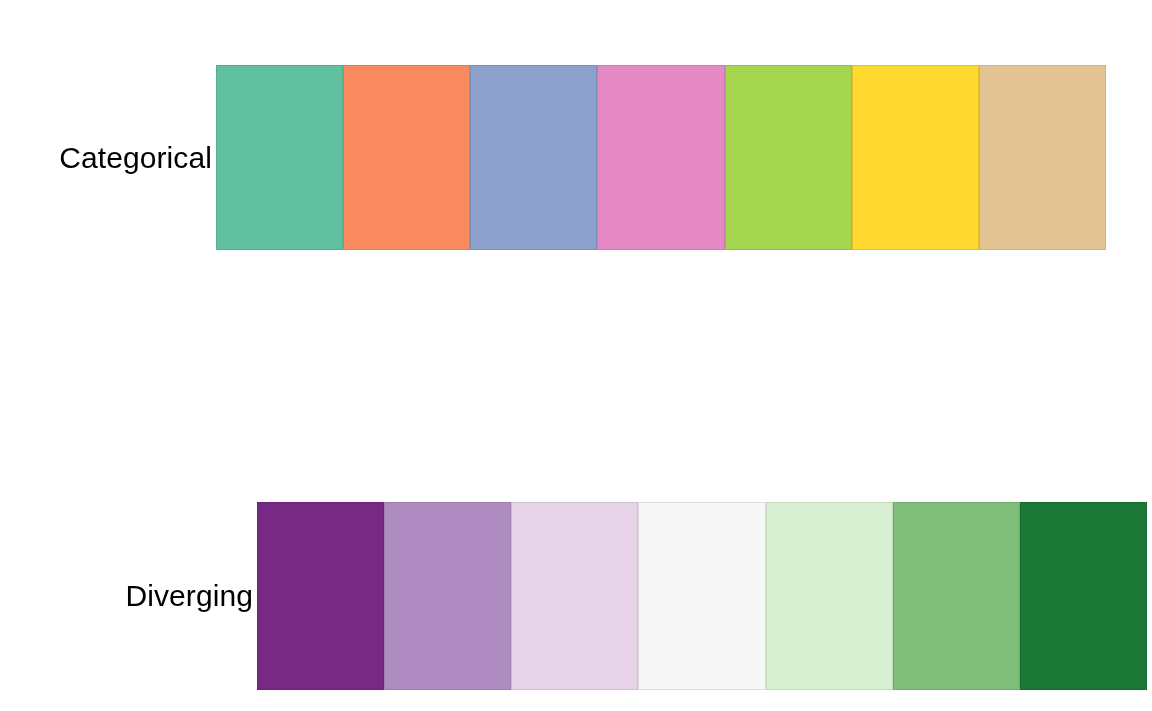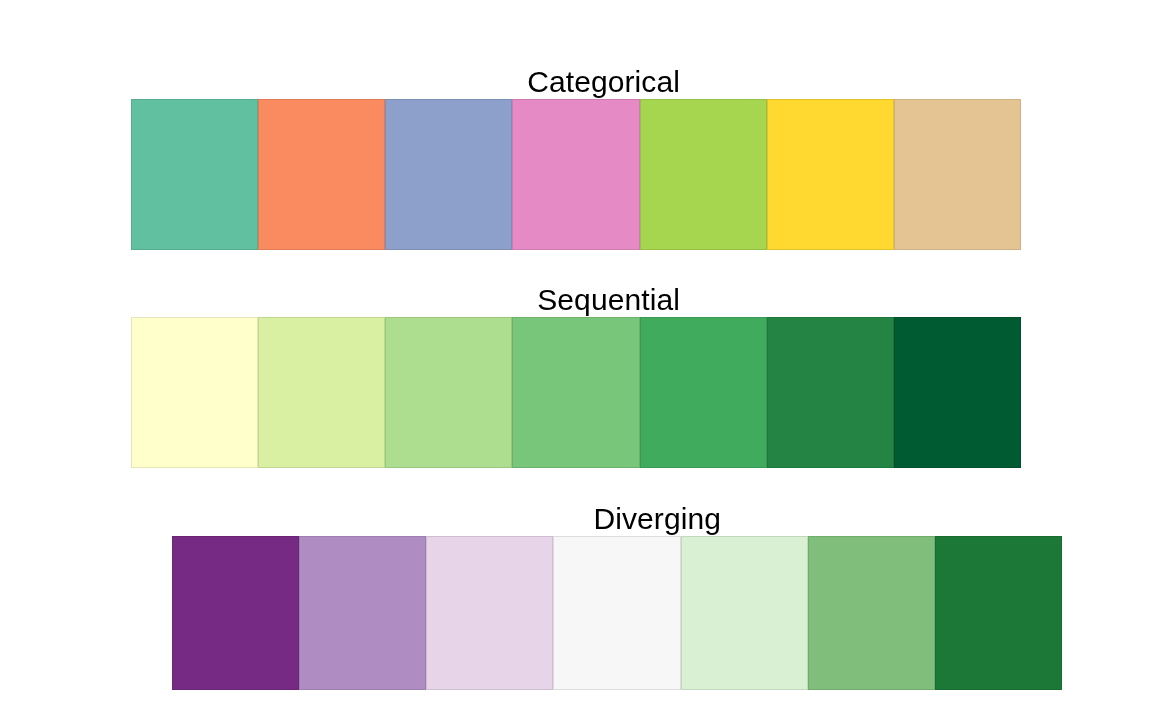--- a/index.html
+++ b/index.html
@@ -22,21 +22,21 @@
     top: 0;
     width: 1152px;
     height: 711px;
   }
 
   .palette-row {
     position: absolute;
     left: 0;
     width: 1152px;
     display: flex;
-    flex-direction: column;
+    flex-direction: row;
     align-items: center;
   }
 
   
   #row-categorical { top: 65px;  height: 185px; }
   #row-sequential  { top: 283px; height: 185px; }
   #row-diverging   { top: 502px; height: 188px; margin-left: 41px; }
 
   .row-label {
     width: 216px;
@@ -79,32 +79,20 @@
         <div class="swatch" style="background: rgb(96, 192, 160);"></div>
         <div class="swatch" style="background: rgb(250, 138, 95);"></div>
         <div class="swatch" style="background: rgb(141, 160, 203);"></div>
         <div class="swatch" style="background: rgb(230, 138, 198);"></div>
         <div class="swatch" style="background: rgb(166, 213, 79);"></div>
         <div class="swatch" style="background: rgb(255, 217, 47);"></div>
         <div class="swatch" style="background: rgb(229, 196, 148);"></div>
       </div>
   </div>
 
-  <div class="palette-row" id="row-sequential">
-    <div class="row-label">Sequential</div>
-    <div class="swatch-strip">
-        <div class="swatch" style="background: rgb(255, 255, 204);"></div>
-        <div class="swatch" style="background: rgb(217, 240, 163);"></div>
-        <div class="swatch" style="background: rgb(173, 221, 142);"></div>
-        <div class="swatch" style="background: rgb(120, 198, 121);"></div>
-        <div class="swatch" style="background: rgb(65, 171, 93);"></div>
-        <div class="swatch" style="background: rgb(35, 132, 67);"></div>
-        <div class="swatch" style="background: rgb(0, 90, 50);"></div>
-      </div>
-  </div>
 
   <div class="palette-row" id="row-diverging">
     <div class="row-label">Diverging</div>
     <div class="swatch-strip">
         <div class="swatch" style="background: rgb(118, 42, 131);"></div>
         <div class="swatch" style="background: rgb(175, 141, 195);"></div>
         <div class="swatch" style="background: rgb(231, 212, 232);"></div>
         <div class="swatch" style="background: rgb(247, 247, 247);"></div>
         <div class="swatch" style="background: rgb(217, 240, 211);"></div>
         <div class="swatch" style="background: rgb(127, 191, 123);"></div>

